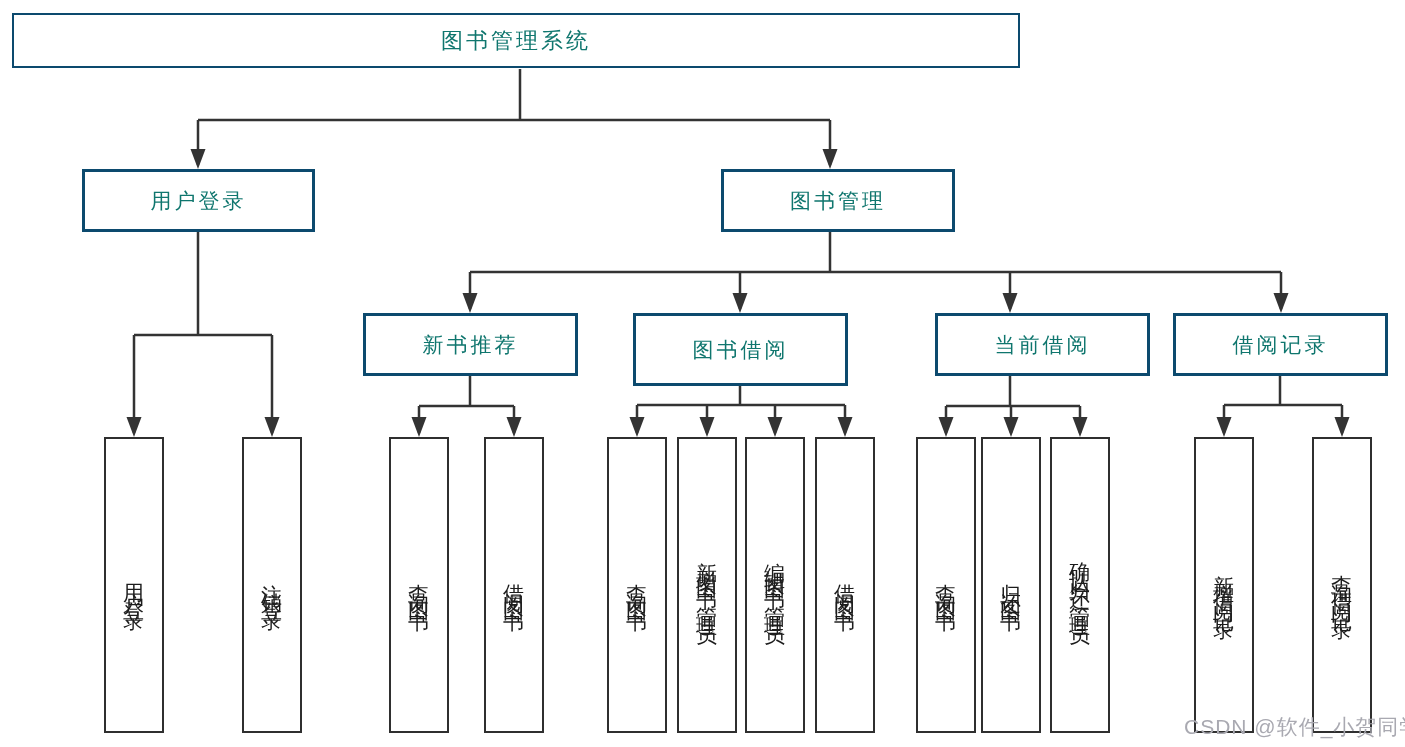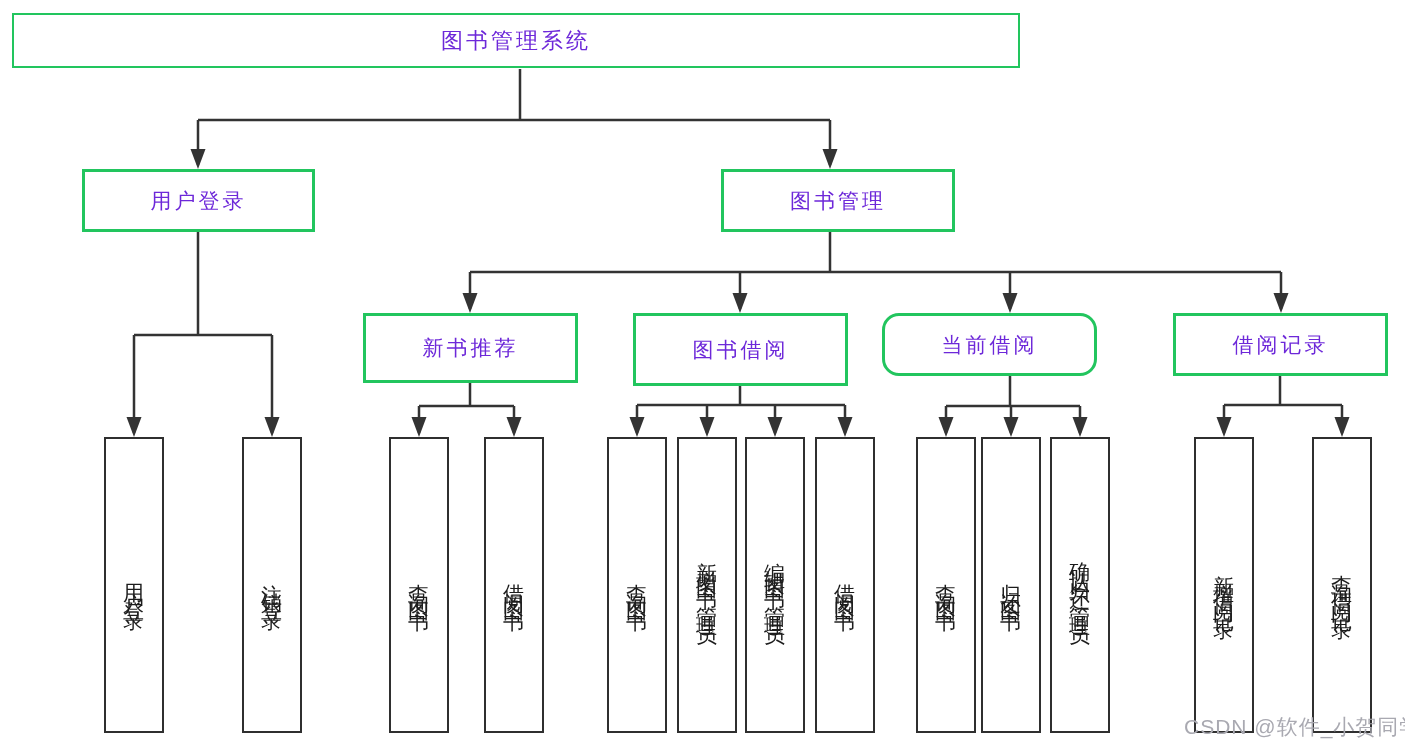--- a/index.html
+++ b/index.html
@@ -17,28 +17,28 @@
     position: absolute;
     left: 0; top: 0;
     width: 1405px; height: 747px;
     pointer-events: none;
   }
   .connectors path { stroke: #333333; stroke-width: 2.5; fill: none; }
   .connectors polygon { fill: #333333; stroke: none; }
   .box {
     position: absolute;
     background: #ffffff;
-    border: 3px solid #22c55e;
+    border: 3px solid #0c4a6e;
     display: flex;
     align-items: center;
     justify-content: center;
     font-size: 21px;
     letter-spacing: 3px;
     white-space: nowrap;
-    color: #6d28d9;
+    color: #0f766e;
   }
   .box.root { border-width: 2px; font-size: 22px; }
   .vbox {
     position: absolute;
     background: #ffffff;
     border: 2px solid #2f2f2f;
     display: flex;
     align-items: center;
     justify-content: center;
   }
@@ -96,23 +96,23 @@
       <polygon points="1216.5,417 1231.5,417 1224,437"></polygon>
       <polygon points="1334.5,417 1349.5,417 1342,437"></polygon>
     </g>
   </svg>
 
   <div class="box root" style="left:12px; top:13px; width:1008px; height:55px;">图书管理系统</div>
 
   <div class="box" style="left:82px; top:169px; width:233px; height:63px;">用户登录</div>
   <div class="box" style="left:713px; top:169px; width:234px; height:63px;margin-left:8px;">图书管理</div>
 
-  <div class="box" style="left:363px; top:313px; width:215px; height:70px;">新书推荐</div>
+  <div class="box" style="left:363px; top:313px; width:215px; height:63px;">新书推荐</div>
   <div class="box" style="left:633px; top:313px; width:215px; height:73px;">图书借阅</div>
-  <div class="box" style="left:882px; top:313px; width:215px; height:63px;border-radius:17px;">当前借阅</div>
+  <div class="box" style="left:935px; top:313px; width:215px; height:63px;">当前借阅</div>
   <div class="box" style="left:1173px; top:313px; width:215px; height:63px;text-align:right;">借阅记录</div>
 
   <div class="vbox" style="left:104px; top:437px; width:60px; height:296px;">
     <span class="vtext">用户登录</span>
   </div>
   <div class="vbox" style="left:242px; top:437px; width:60px; height:296px;">
     <span class="vtext">注销登录</span>
   </div>
 
   <div class="vbox" style="left:389px; top:437px; width:60px; height:296px;">

